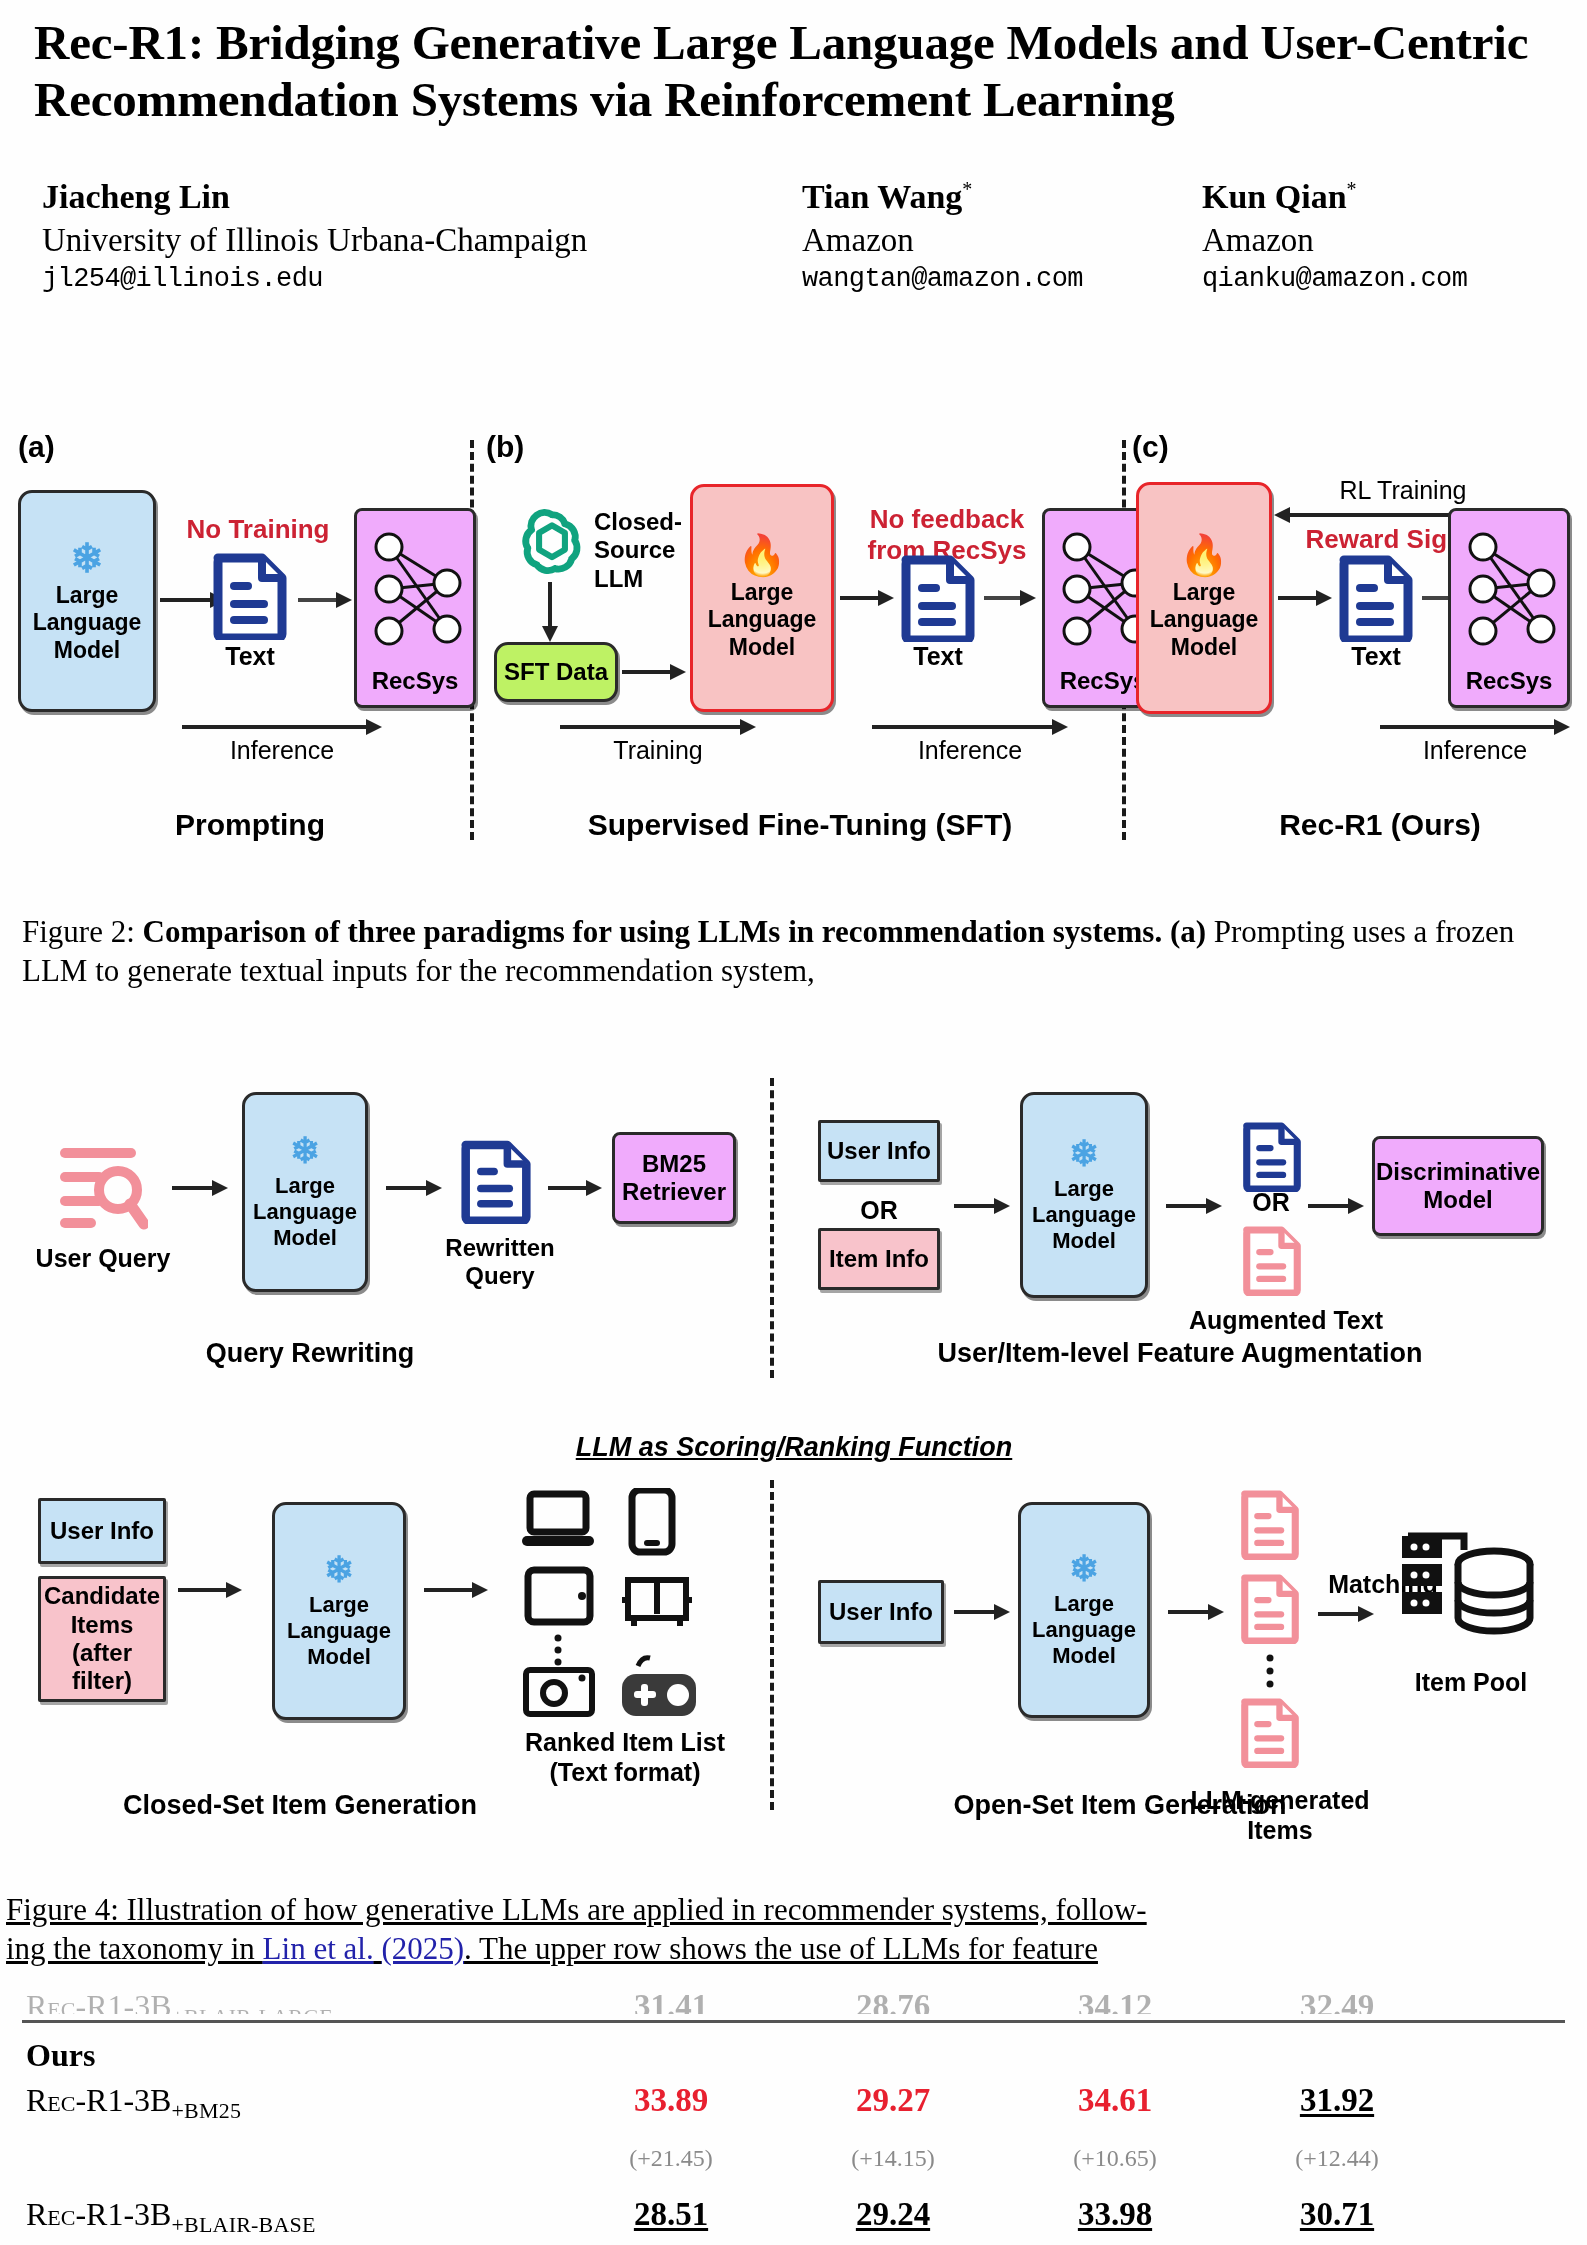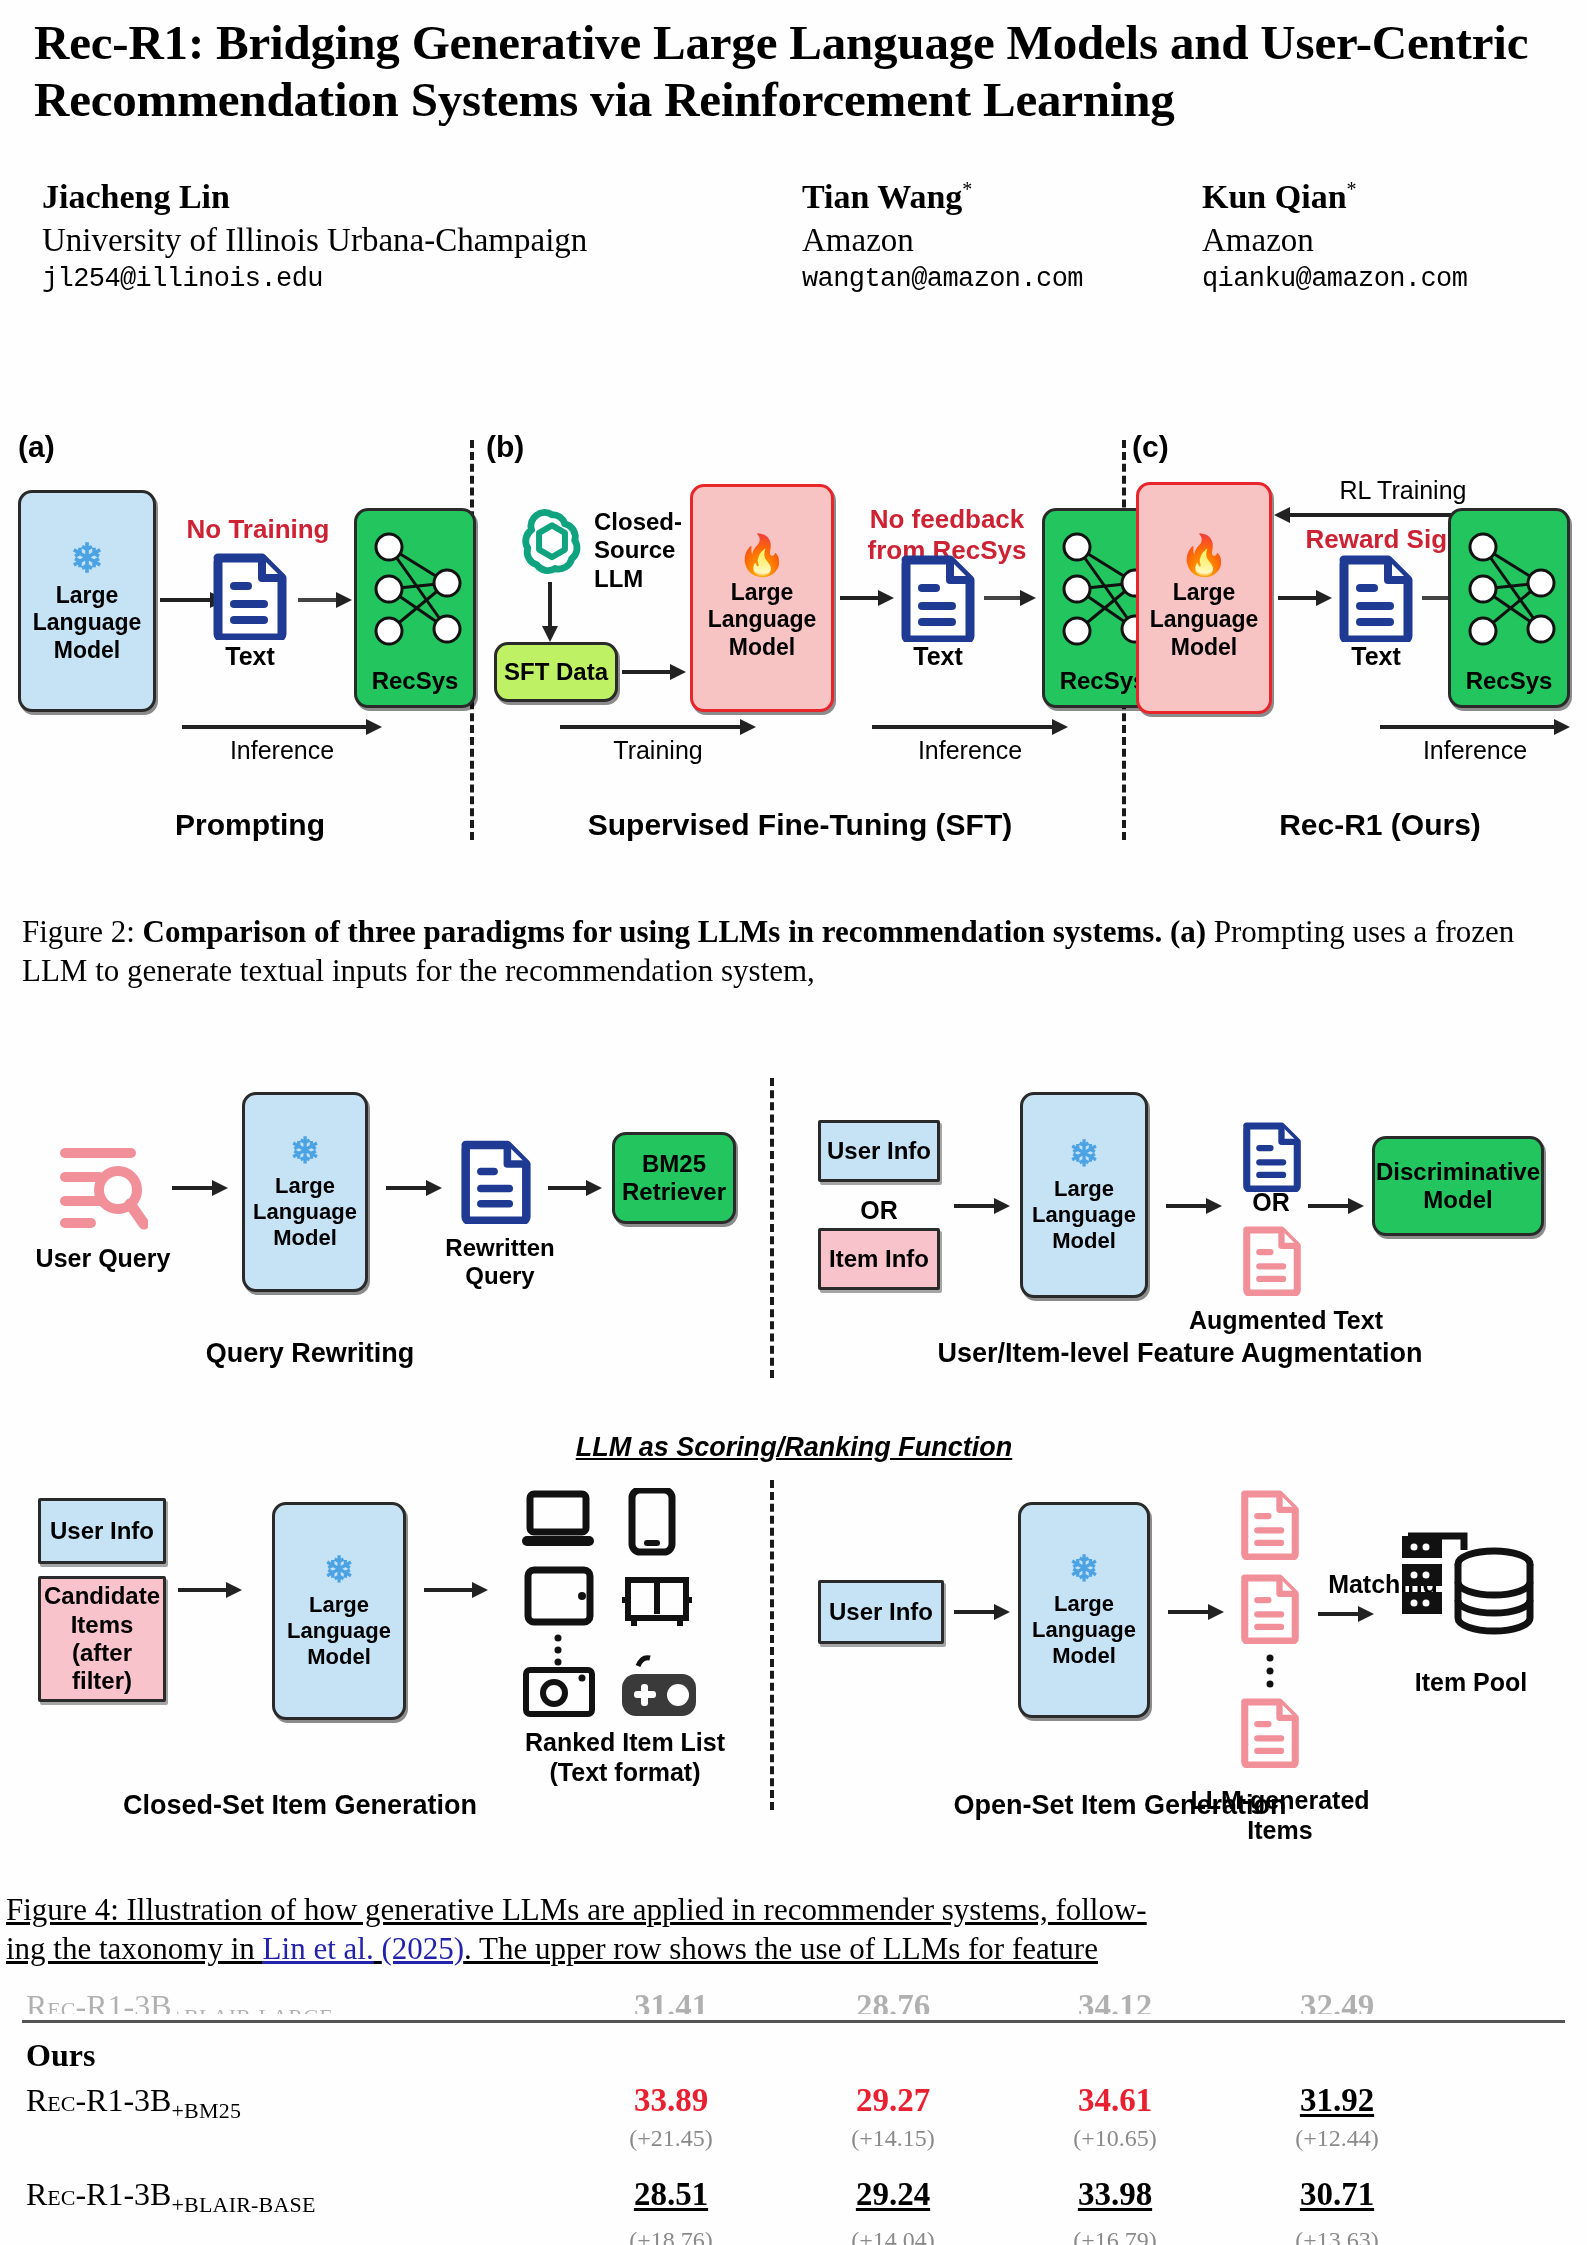--- a/index.html
+++ b/index.html
@@ -47,21 +47,21 @@
     justify-content:center;
     font-family:"Liberation Sans", sans-serif;
     font-weight:bold;
     text-align:center;
     line-height:1.18;
     box-shadow:2px 3px 0 rgba(0,0,0,.45);
   }
   .box.sq{ border-radius:2px; box-shadow:2px 3px 0 rgba(0,0,0,.35); }
   .box.blue{ background:#c6e2f5; }
   .box.red{ background:#f8c3c3; border-color:#e8252a; }
-  .box.orange{ background:#22c55e; }
+  .box.orange{ background:#f0abfc;border-radius:8px; }
   .box.yellow{ background:#bef264; }
   .box.pink{ background:#f8c3cb; }
 
   .snow{ font-size:40px; color:#4ba3e3; line-height:1; margin-bottom:4px; }
   .flame{ font-size:40px; line-height:1; margin-bottom:4px; }
 
   .lbl{
     position:absolute;
     font-family:"Liberation Sans", sans-serif;
     font-weight:bold;
@@ -710,21 +710,21 @@
     <div class="tname" style="font-weight:bold;">Ours</div>
   </div>
 
   <div class="tblrow" style="margin-top:8px;">
     <div class="tname"><span class="sc">Rec-R1-3B</span><sub>+BM25</sub></div>
     <div class="tcell red">33.89</div>
     <div class="tcell red">29.27</div>
     <div class="tcell red">34.61</div>
     <div class="tcell"><u>31.92</u></div>
   </div>
-  <div class="tblrow" style="margin-top:1px;">
+  <div class="tblrow" style="margin-top:21px;">
     <div class="tname"></div>
     <div class="tcell delta">(+21.45)</div>
     <div class="tcell delta">(+14.15)</div>
     <div class="tcell delta">(+10.65)</div>
     <div class="tcell delta">(+12.44)</div>
   </div>
 
   <div class="tblrow" style="margin-top:24px;">
     <div class="tname"><span class="sc">Rec-R1-3B</span><sub>+BLAIR-BASE</sub></div>
     <div class="tcell"><u>28.51</u></div>

